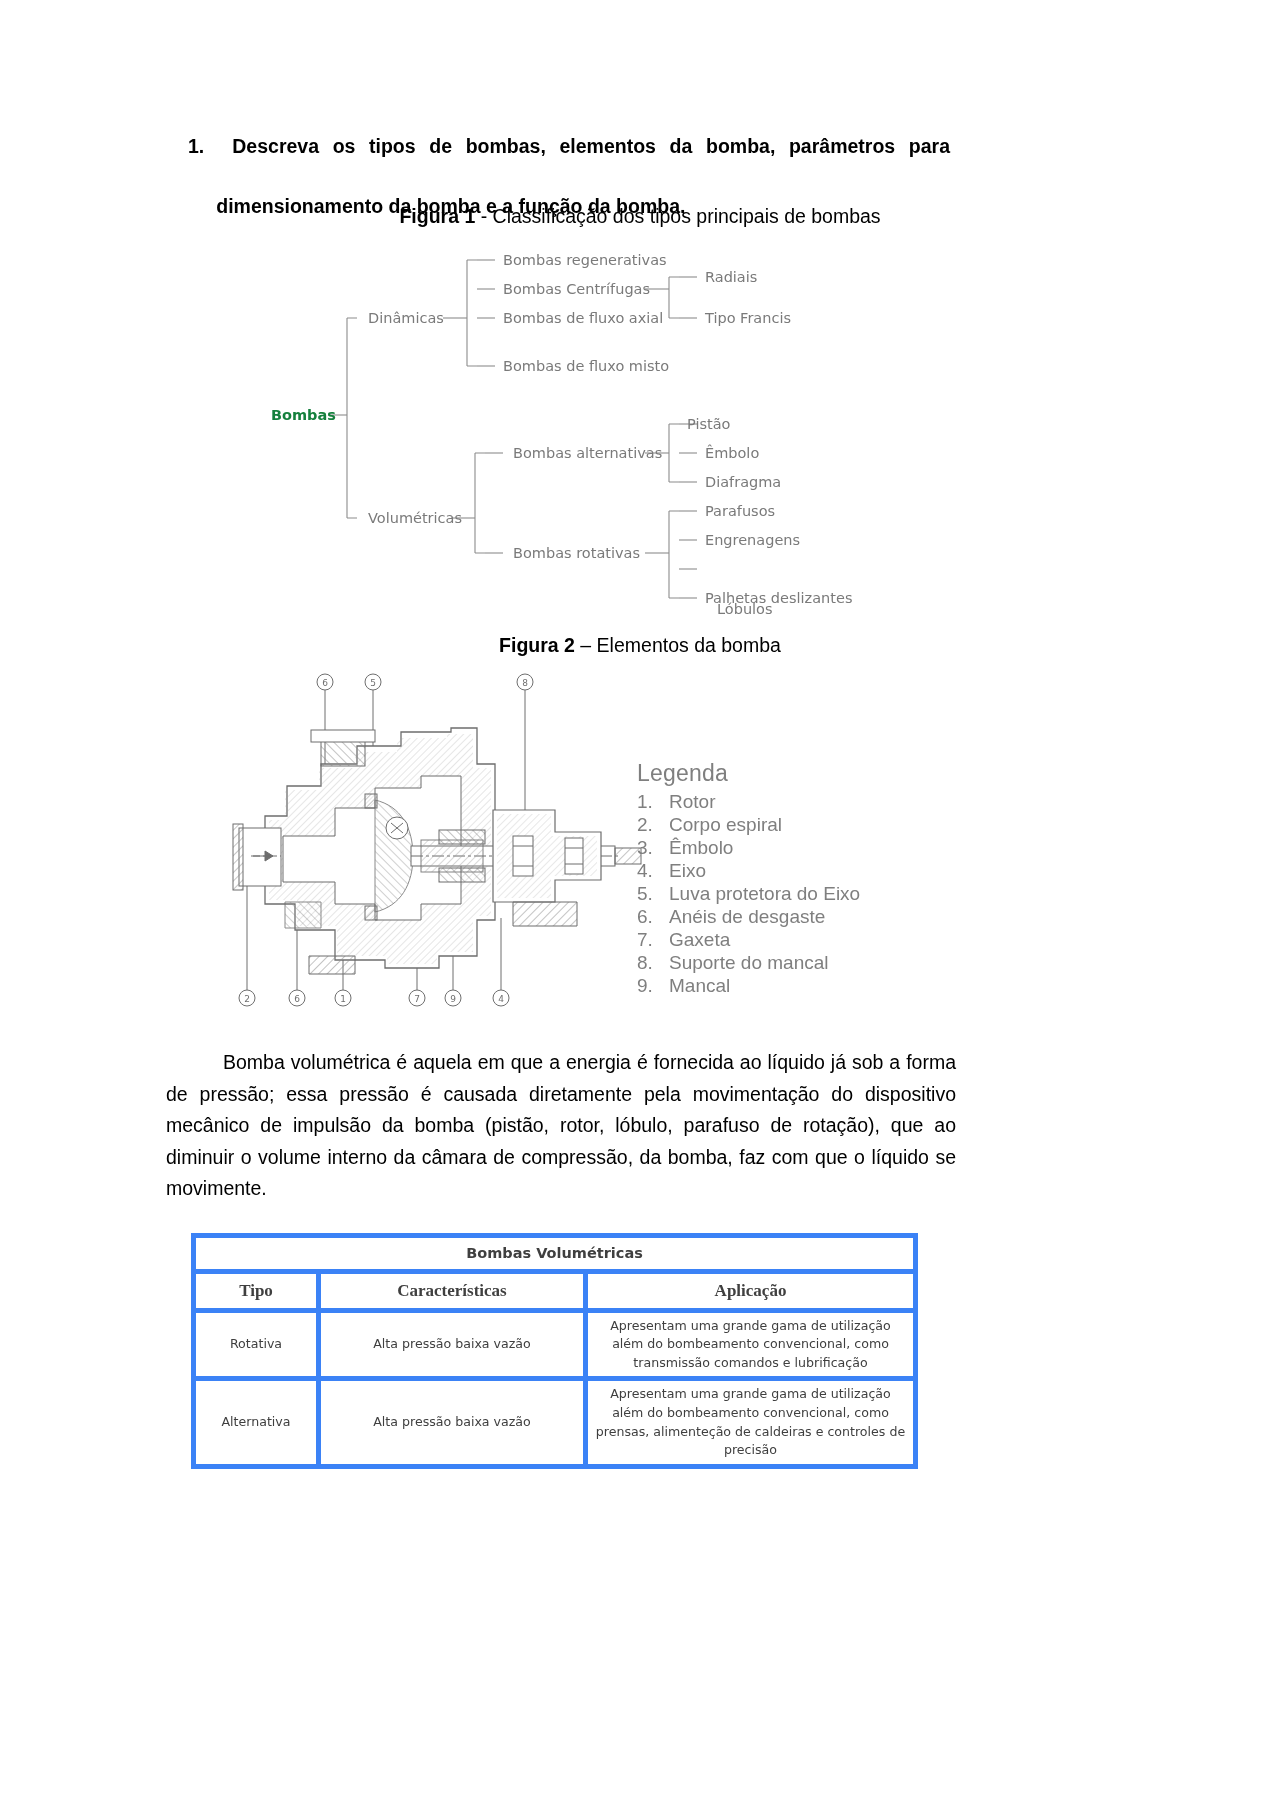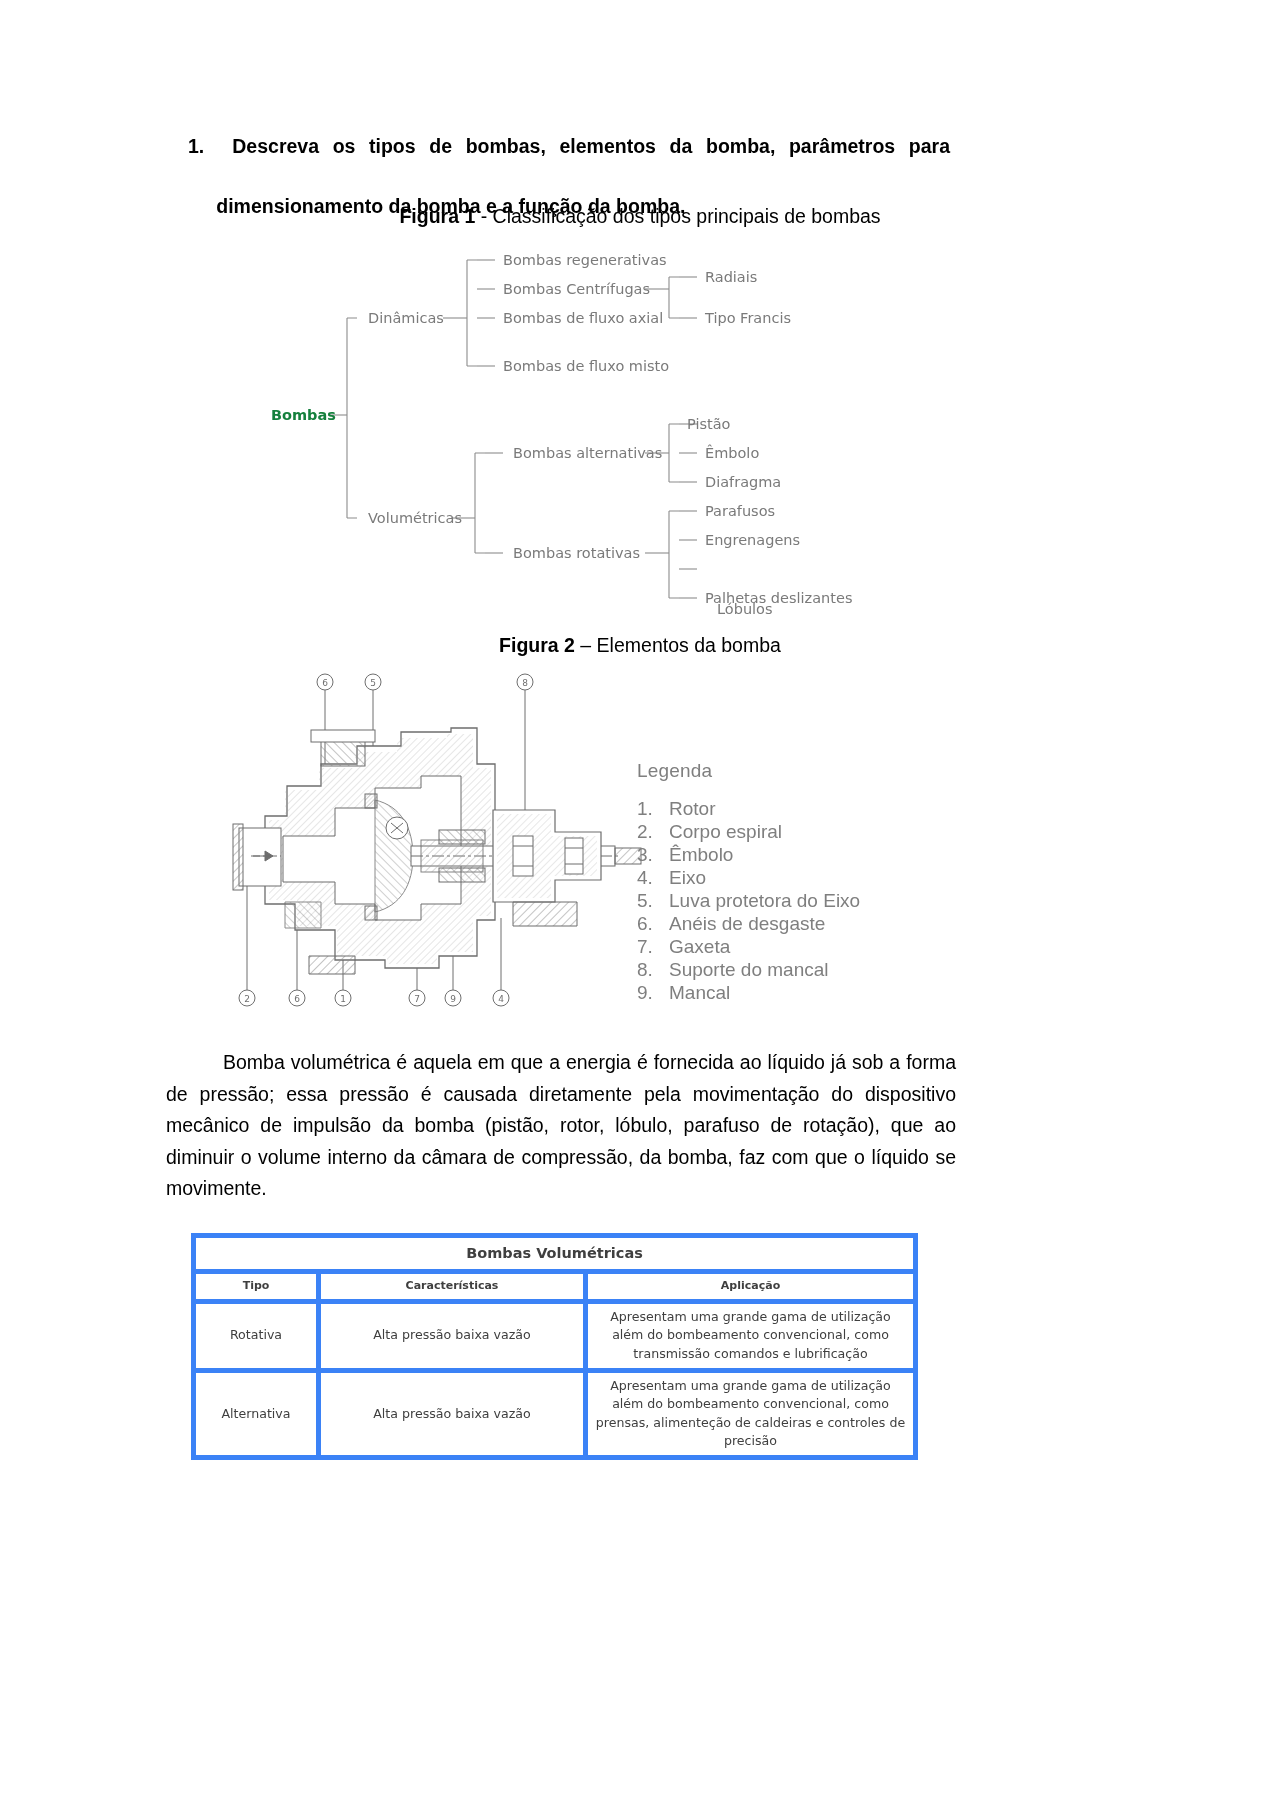--- a/index.html
+++ b/index.html
@@ -100,22 +100,22 @@
     width: 430px; height: 345px;
   }
   #fig2 .legend {
     position: absolute;
     left: 412px;
     top: 92px;
     color: #7f7f7f;
     font-family: "Liberation Sans", sans-serif;
   }
   #fig2 .legend-title {
-    font-size: 19px;
-    margin-bottom: 16px;
+    font-size: 23px;
+    margin-bottom: 4px;
     letter-spacing: .2px;
   }
   #fig2 .legend ol {
     list-style: none;
     margin: 0;
     padding: 0;
     font-size: 19px;
     line-height: 1.21;
   }
   #fig2 .legend li {
@@ -158,22 +158,23 @@
     font-weight: normal;
     line-height: 1.48;
   }
   table.vol th.title {
     font-weight: bold;
     font-size: 14.5px;
     padding: 5px 4px;
   }
   table.vol th.col {
     font-weight: bold;
-    font-size: 11px;
+    font-size: 17px;
     padding: 4px 4px;
+    font-family: Liberation Serif, serif;
   }
   table.vol td.c-tipo { width: 108px; }
   table.vol td.c-carac { width: 250px; }
 </style>
 </head>
 <body>
 
 <div class="page">
 
   <div class="question">

